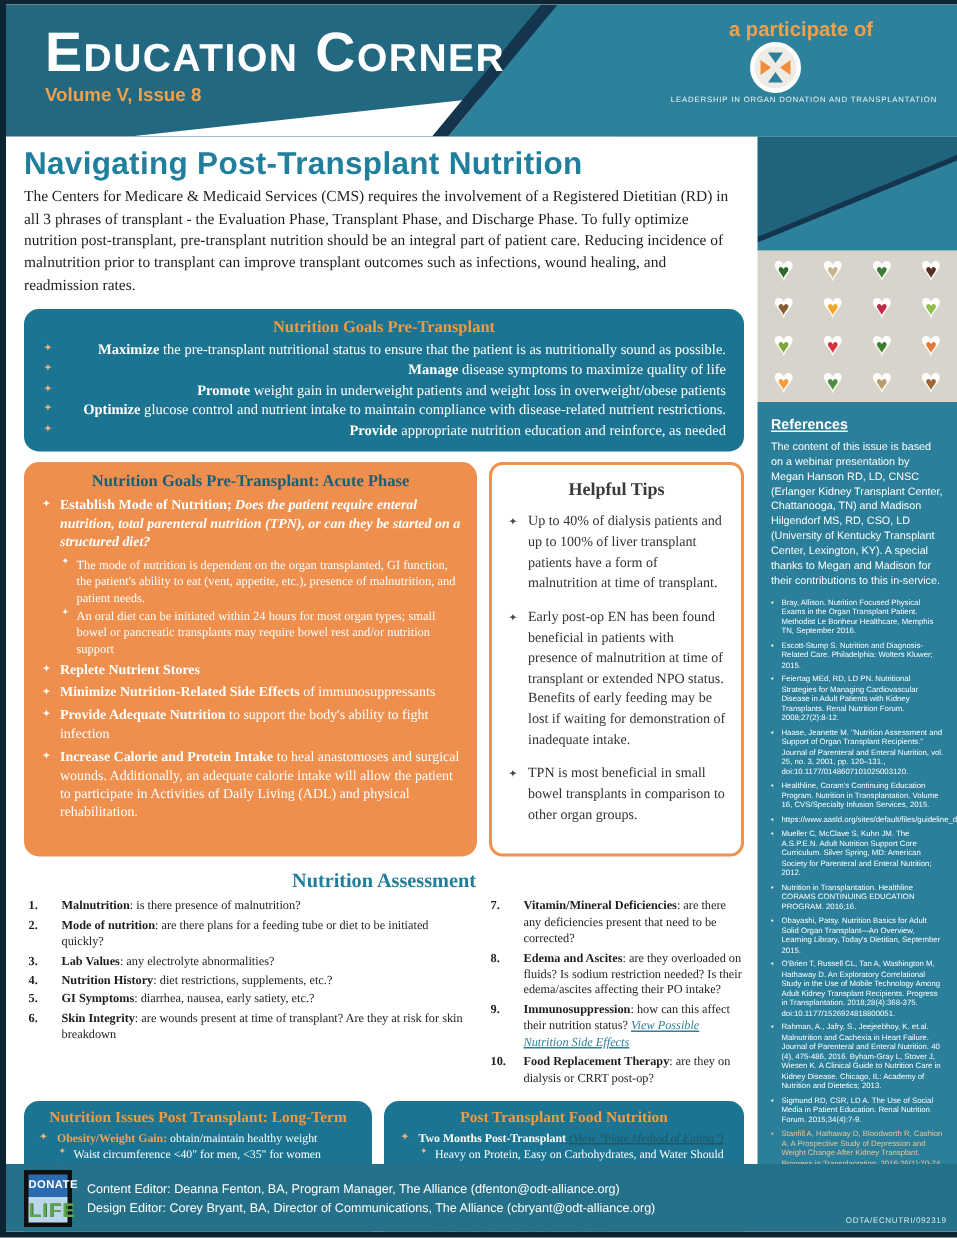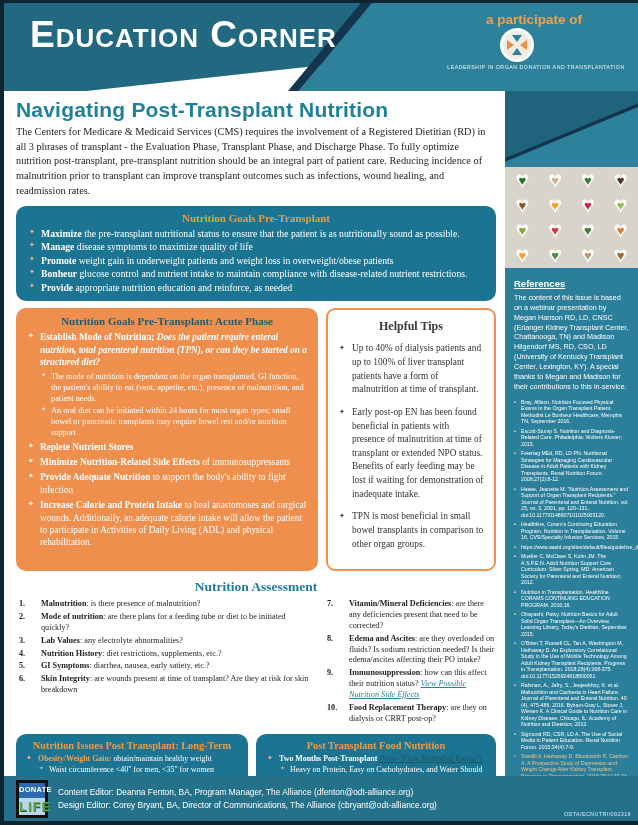--- a/index.html
+++ b/index.html
@@ -64,21 +64,21 @@
   .box li::before { content: "✦"; position: absolute; left: 1px; top: 1px; font-size: 7px; }
   .subs { margin: 0 0 1px 0; }
   .subs > li { padding-left: 11px !important; }
   .subs > li::before { font-size: 6px !important; }
 
   .teal-box { background: #1a7492; }
   .teal-box h3 { color: #f29a42; }
   .teal-box li::before { color: #f2b27c; }
 
   .goals-box { margin-top: 7px; }
-  .goals-box li { font-size: 9.7px; line-height: 1.4; }
+  .goals-box li { font-size: 9.7px; line-height: 1.4; text-align: right; }
 
   .two-col { display: flex; gap: 8px; margin-top: 7px; align-items: stretch; }
   .orange-box { background: #ef8f4e; flex: 0 0 302px; padding: 7px 11px; }
   .orange-box h3 { color: #185e76; margin-bottom: 4px; }
   .orange-box li { font-size: 9.3px; line-height: 1.33; margin-bottom: 3px; }
   .orange-box li::before { color: #fff; }
   .orange-box .subs { margin-top: 2px; }
   .orange-box .subs > li { font-size: 8.3px; margin-bottom: 1px; }
 
   .tips-box { flex: 1; background: #fff; border: 2px solid #f0924c; border-radius: 9px;
@@ -149,20 +149,21 @@
 <body>
 
 <div class="page">
 
   <header class="masthead">
     <div class="mast-white-wedge"></div>
     <div class="mast-light"></div>
     <div class="mast-navy"></div>
     <div class="mast-left">
       <div class="mast-title">Education Corner</div>
+      <div class="mast-issue">Volume V, Issue 8</div>
     </div>
     <div class="mast-right">
       <div class="pub-pretext">a participate of</div>
       <div class="pub-row">
         <div class="alliance-logo">
           <span class="lg-t"></span>
             <span class="lg-b"></span>
             <span class="lg-l"></span>
             <span class="lg-r"></span>
         </div>
@@ -175,21 +176,21 @@
     <main>
       <h2 class="article-title">Navigating Post-Transplant Nutrition</h2>
       <p class="intro">The Centers for Medicare &amp; Medicaid Services (CMS) requires the involvement of a Registered Dietitian (RD) in all 3 phrases of transplant - the Evaluation Phase, Transplant Phase, and Discharge Phase. To fully optimize nutrition post-transplant, pre-transplant nutrition should be an integral part of patient care. Reducing incidence of malnutrition prior to transplant can improve transplant outcomes such as infections, wound healing, and readmission rates.</p>
 
       <section class="box teal-box goals-box">
         <h3>Nutrition Goals Pre-Transplant</h3>
         <ul>
             <li><span class="s-b">Maximize</span><span class="s-n"> the pre-transplant nutritional status to ensure that the patient is as nutritionally sound as possible.</span></li>
             <li><span class="s-b">Manage</span><span class="s-n"> disease symptoms to maximize quality of life</span></li>
             <li><span class="s-b">Promote</span><span class="s-n"> weight gain in underweight patients and weight loss in overweight/obese patients</span></li>
-            <li><span class="s-b">Bonheur</span><span class="s-n"> glucose control and nutrient intake to maintain compliance with disease-related nutrient restrictions.</span></li>
+            <li><span class="s-b">Optimize</span><span class="s-n"> glucose control and nutrient intake to maintain compliance with disease-related nutrient restrictions.</span></li>
             <li><span class="s-b">Provide</span><span class="s-n"> appropriate nutrition education and reinforce, as needed</span></li>
           </ul>
       </section>
 
       <div class="two-col">
         <section class="box orange-box">
           <h3>Nutrition Goals Pre-Transplant: Acute Phase</h3>
           <ul>
               <li><span class="s-b">Establish Mode of Nutrition; </span><span class="s-bi">Does the patient require enteral nutrition, total parenteral nutrition (TPN), or can they be started on a structured diet?</span><ul class="subs">
                   <li><span class="s-n">The mode of nutrition is dependent on the organ transplanted, GI function, the patient's ability to eat (vent, appetite, etc.), presence of malnutrition, and patient needs.</span></li>

